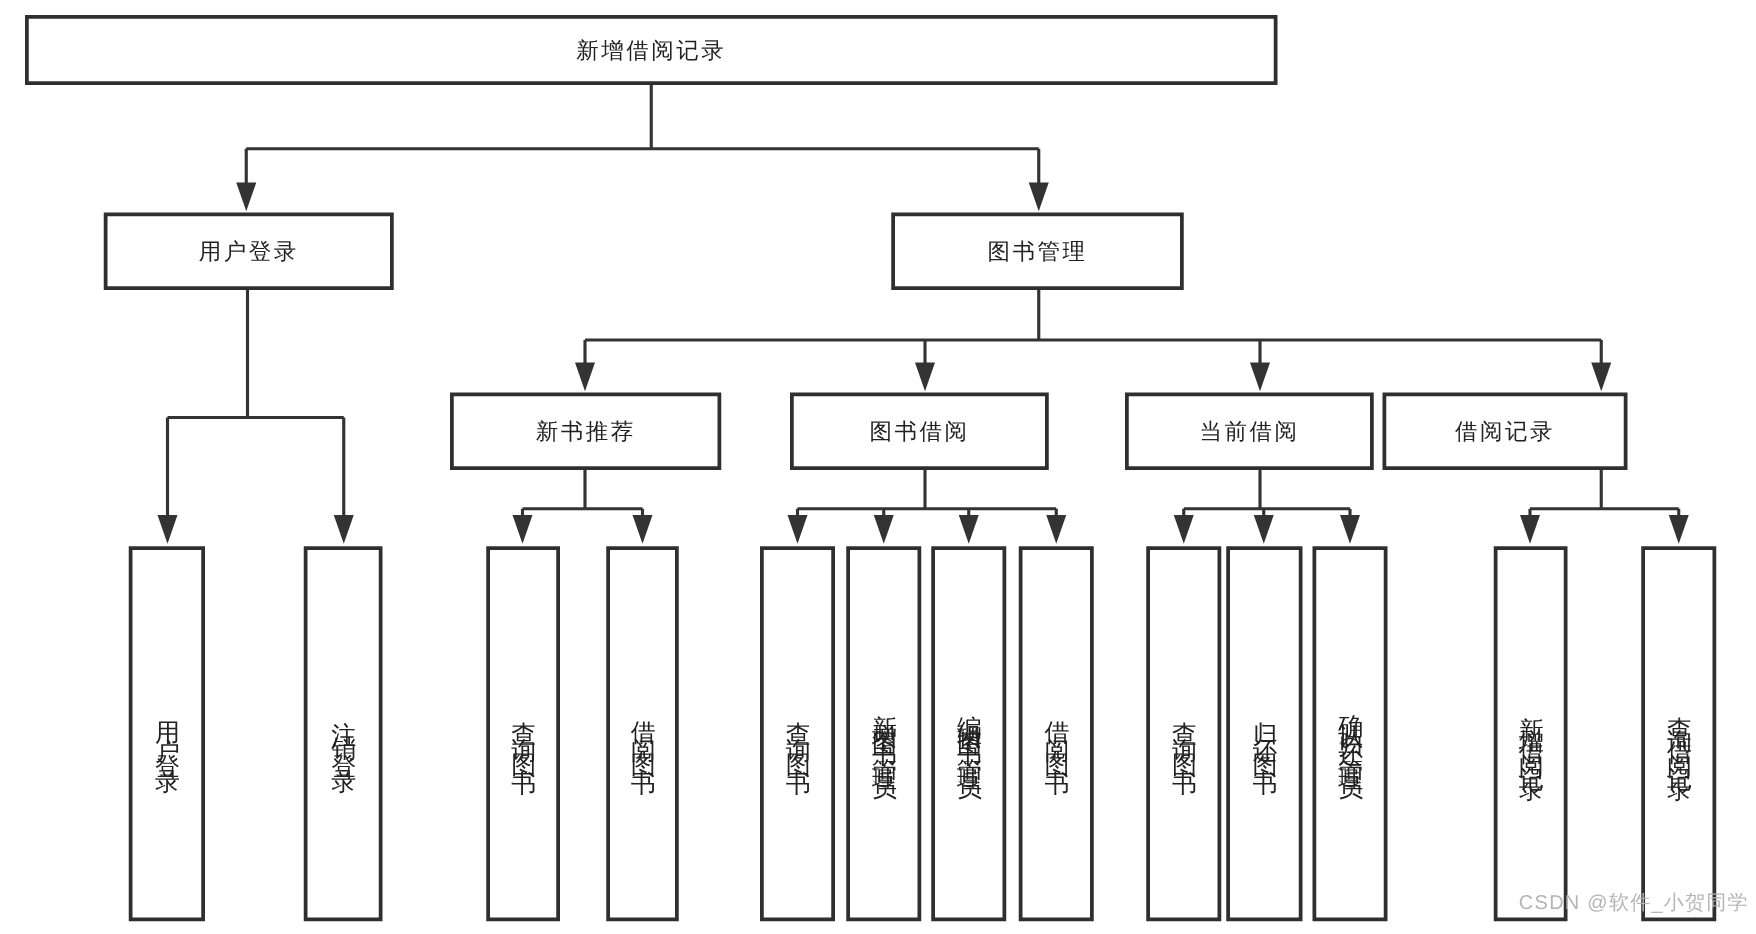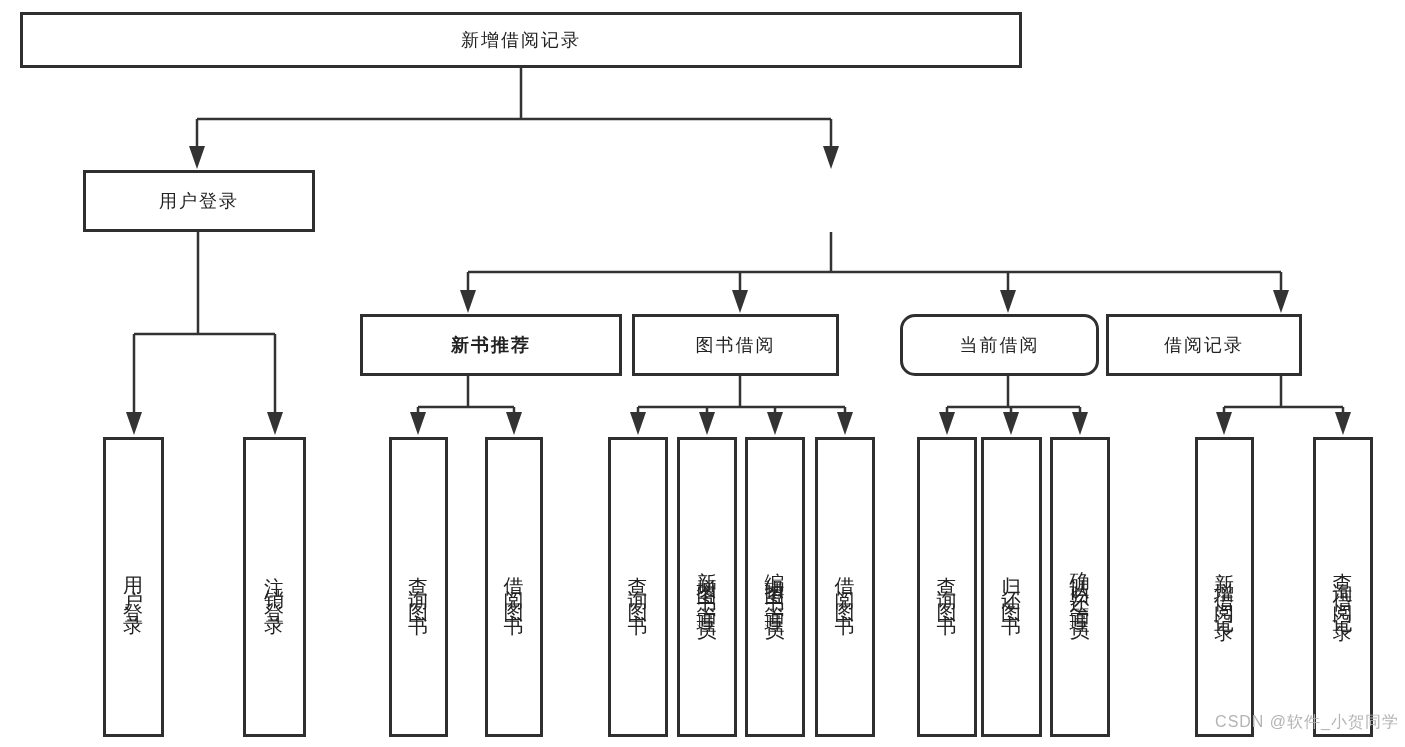--- a/index.html
+++ b/index.html
@@ -7,23 +7,23 @@
   .canvas{position:relative;width:1405px;height:747px;background:#ffffff;overflow:hidden;}
   .wires{position:absolute;left:0;top:0;z-index:1;}
   .node{position:absolute;box-sizing:border-box;background:#ffffff;border:3px solid #2f2f2f;
         display:flex;align-items:center;justify-content:center;z-index:2;
         color:#222222;font-size:18px;letter-spacing:2px;white-space:nowrap;}
   
   .n-root{left:20px;top:12px;width:1002px;height:56px;}
   .n-login{left:83px;top:170px;width:232px;height:62px;}
   .n-mgmt{left:713px;top:170px;width:234px;height:62px;}
   .n-l3{top:314px;height:62px;}
-  .n-recommend{left:360px;width:262px;font-weight:bold;}
+  .n-recommend{left:360px;width:217px;}
   .n-borrowmod{left:632px;width:207px;}
-  .n-current{left:900px;width:199px;border-radius:15px;}
+  .n-current{left:900px;width:199px;}
   .n-records{left:1106px;width:196px;}
   
   .leaf{top:437px;height:300px;}
   .leaf .txt{writing-mode:vertical-rl;text-orientation:mixed;font-size:20px;
              letter-spacing:13px;color:#222222;line-height:1;}
   .leaf.med .txt{letter-spacing:10px;}
   .leaf.long .txt{letter-spacing:7px;}
   .g1b1{left:103px;width:61px;} .g1b2{left:243px;width:63px;}
   .g2b1{left:389px;width:59px;} .g2b2{left:485px;width:58px;}
   .g3b1{left:608px;width:60px;} .g3b2{left:677px;width:60px;}
@@ -79,20 +79,23 @@
     </g>
   </svg>
 
   <div class="node n-root">
     <span>新增借阅记录</span>
   </div>
 
   <div class="node n-login">
     <span>用户登录</span>
   </div>
+  <div class="node n-mgmt">
+    <span>图书管理</span>
+  </div>
 
   <div class="node n-l3 n-recommend">
     <span>新书推荐</span>
   </div>
   <div class="node n-l3 n-borrowmod">
     <span>图书借阅</span>
   </div>
   <div class="node n-l3 n-current">
     <span>当前借阅</span>
   </div>

